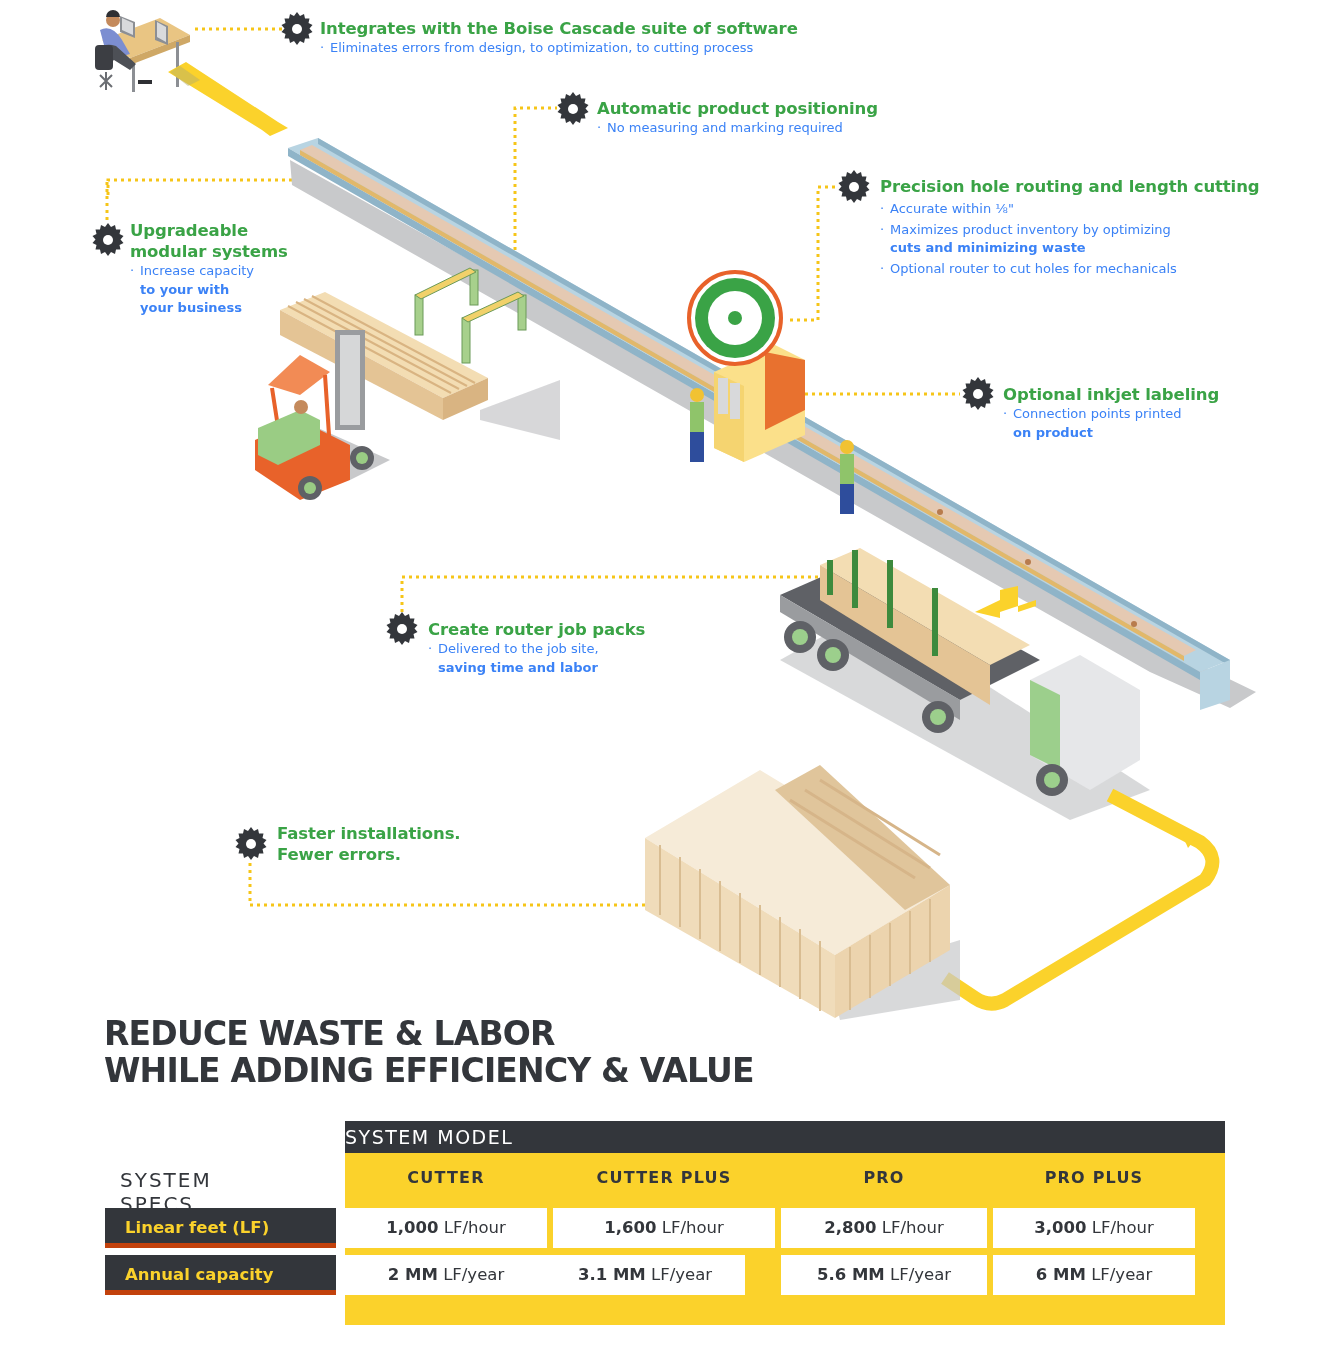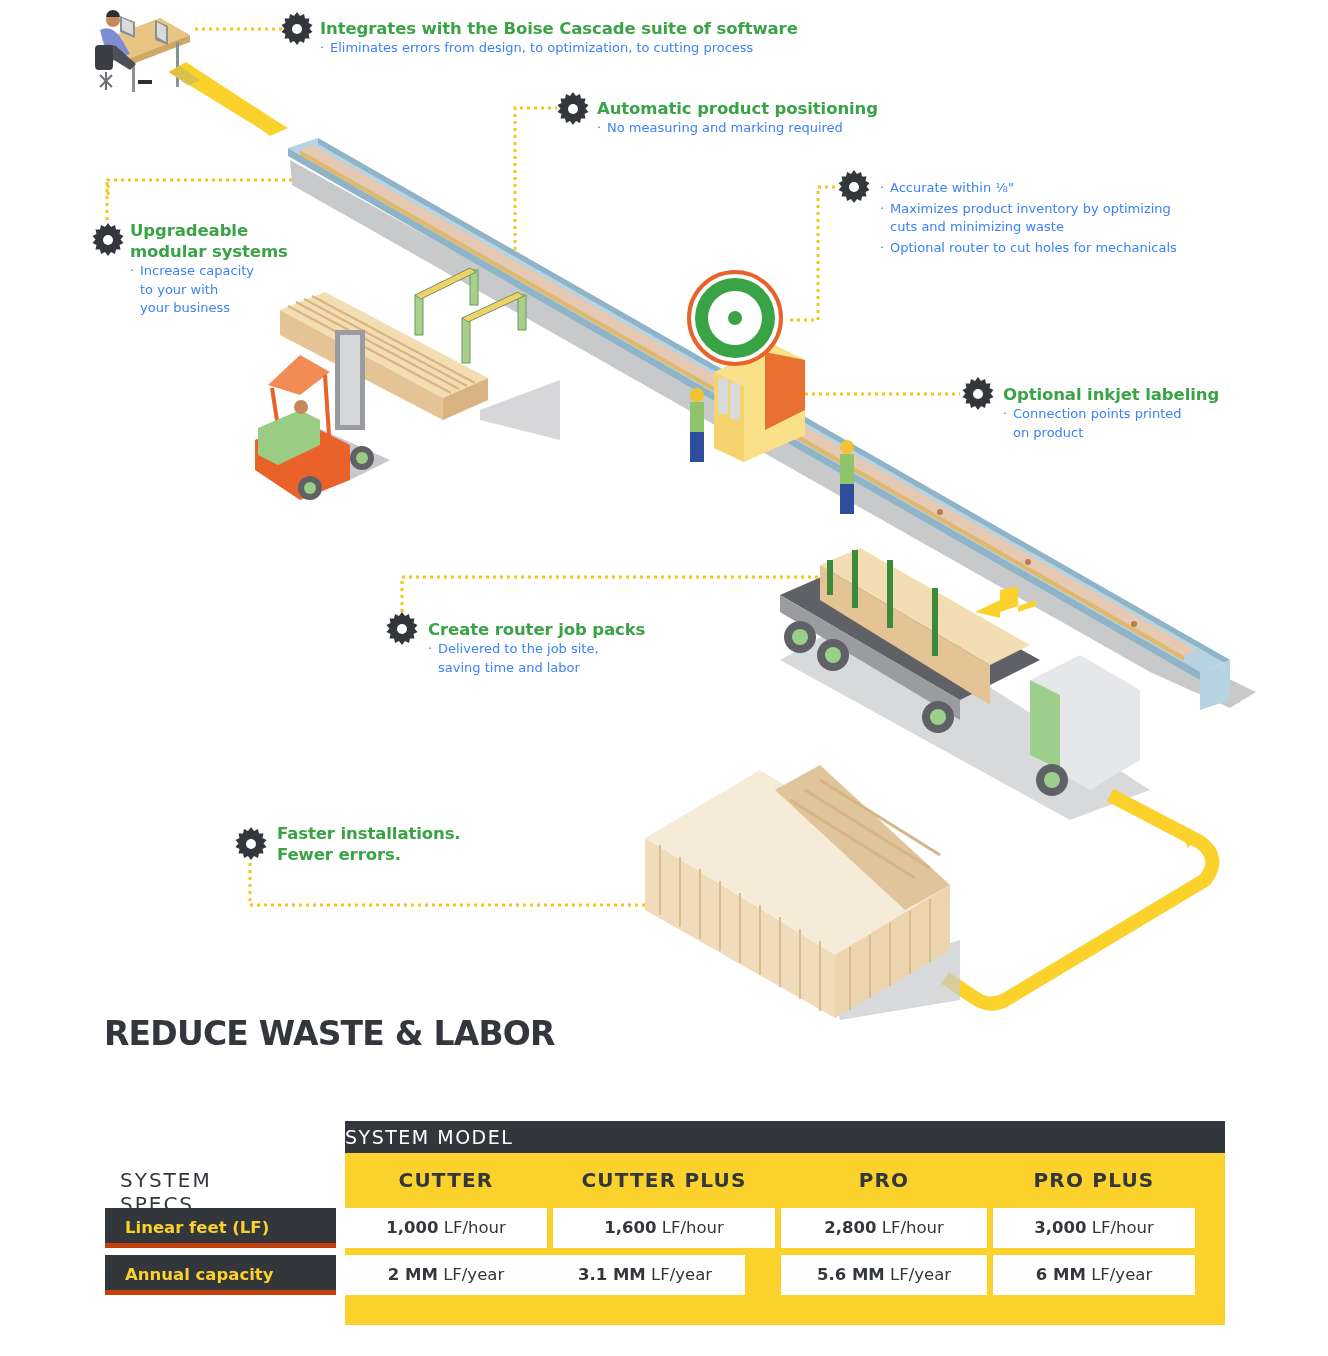--- a/index.html
+++ b/index.html
@@ -5,28 +5,28 @@
   * { box-sizing: border-box; margin: 0; padding: 0; }
   html, body { width: 1328px; height: 1356px; background: #ffffff; overflow: hidden; }
   body { position: relative; font-family: "DejaVu Sans", "Liberation Sans", sans-serif; color: #33363b; }
 
   .illus { position: absolute; left: 0; top: 0; width: 1328px; height: 1040px; }
 
   .callout { position: absolute; }
   .callout .title { color: #3aa346; font-weight: bold; font-size: 16.5px; line-height: 21px; letter-spacing: -0.1px; }
   .callout .bullet { color: #3b82f6; font-size: 13px; line-height: 18.5px; }
   .callout .bullet .dot { display: inline-block; width: 10px; }
-  .callout .bullet.cont { padding-left: 10px; }
+  .callout .bullet.cont { padding-left: 10px; font-weight: bold; }
 
   .headline { position: absolute; left: 104px; top: 1015px; font-family: "DejaVu Sans", sans-serif; font-weight: bold; font-size: 33px; line-height: 37px; color: #33363b; letter-spacing: -0.8px; }
 
   .table-wrap { position: absolute; left: 0; top: 0; }
   .sm-header { position: absolute; left: 345px; top: 1121px; width: 880px; height: 32px; background: #33363b; color: #ffffff; font-size: 19px; letter-spacing: 1.5px; line-height: 32px; }
   .sm-body { position: absolute; left: 345px; top: 1153px; width: 880px; height: 172px; background: #fbd22b; }
-  .model-col { position: absolute; top: 1168px; font-weight: bold; font-size: 20px; letter-spacing: 1.2px; color: #33363b; text-align: center; }
+  .model-col { position: absolute; top: 1168px; font-weight: bold; font-size: 16px; letter-spacing: 1.2px; color: #33363b; text-align: center; }
   .cell { position: absolute; height: 40px; background: #ffffff; font-size: 16.5px; line-height: 40px; text-align: center; color: #33363b; }
   .cell b { font-weight: bold; }
   .specs-label { position: absolute; left: 120px; top: 1168px; font-size: 20px; letter-spacing: 2px; color: #33363b; }
   .row-label { position: absolute; left: 105px; width: 231px; height: 40px; background: #33363b; color: #fbd22b; font-weight: bold; font-size: 16.5px; line-height: 40px; padding-left: 20px; border-bottom: 5px solid #c2410c; }
 </style>
 </head>
 <body>
 
 <svg class="illus" viewBox="0 0 1328 1040" xmlns="http://www.w3.org/2000/svg">
   <defs>
@@ -186,20 +186,21 @@
   <div class="title">Integrates with the Boise Cascade suite of software</div>
   <div class="bullet"><span class="dot">·</span><span>Eliminates errors from design, to optimization, to cutting process</span></div>
 </div>
 
 <div class="callout" style="left:597px; top:98px;">
   <div class="title">Automatic product positioning</div>
   <div class="bullet"><span class="dot">·</span><span>No measuring and marking required</span></div>
 </div>
 
 <div class="callout" style="left:880px; top:176px;">
+  <div class="title">Precision hole routing and length cutting</div>
   <div class="bullet" style="margin-top:3px;"><span class="dot">·</span><span>Accurate within ⅛"</span></div>
   <div class="bullet" style="margin-top:2px;"><span class="dot">·</span><span>Maximizes product inventory by optimizing</span></div>
   <div class="bullet cont">cuts and minimizing waste</div>
   <div class="bullet" style="margin-top:2px;"><span class="dot">·</span><span>Optional router to cut holes for mechanicals</span></div>
 </div>
 
 <div class="callout" style="left:130px; top:220px;">
   <div class="title">Upgradeable</div>
   <div class="title">modular systems</div>
   <div class="bullet"><span class="dot">·</span><span>Increase capacity</span></div>
@@ -219,20 +220,21 @@
   <div class="bullet cont">saving time and labor</div>
 </div>
 
 <div class="callout" style="left:277px; top:823px;">
   <div class="title">Faster installations.</div>
   <div class="title">Fewer errors.</div>
 </div>
 
 <div class="headline">
   <div>REDUCE WASTE &amp; LABOR</div>
+  <div>WHILE ADDING EFFICIENCY &amp; VALUE</div>
 </div>
 
 <div class="table-wrap">
   <div class="sm-header">SYSTEM MODEL</div>
   <div class="sm-body"></div>
 
   <div class="specs-label">SYSTEM SPECS</div>
 
   <div class="model-col" style="left:345px; width:202px;">CUTTER</div>
   <div class="model-col" style="left:553px; width:222px;">CUTTER PLUS</div>

